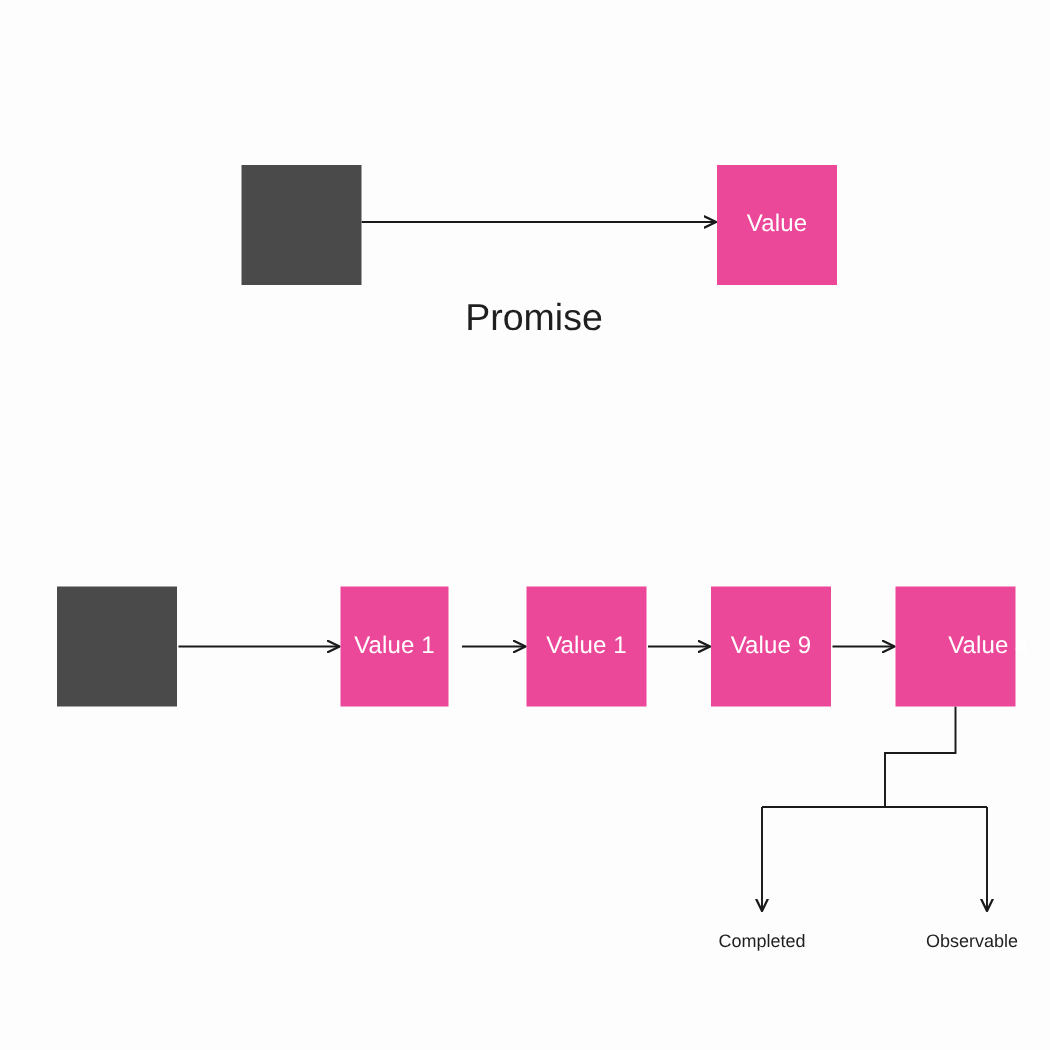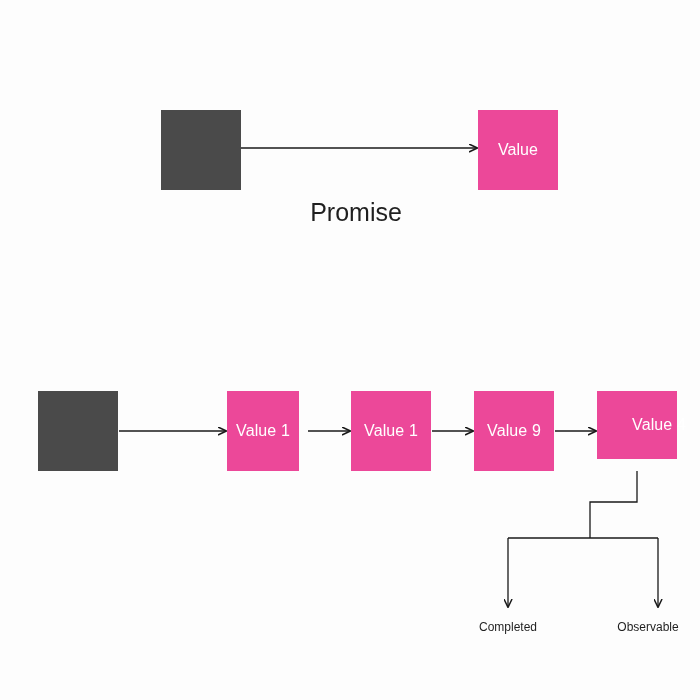--- a/index.html
+++ b/index.html
@@ -119,21 +119,21 @@
   </div>
 
   <div class="node-box value" style="left:351px; top:391px; width:80px; height:80px;">
     <span class="node-label">Value 1</span>
   </div>
 
   <div class="node-box value" style="left:474px; top:391px; width:80px; height:80px;">
     <span class="node-label">Value 9</span>
   </div>
 
-  <div class="node-box value" style="left:597px; top:391px; width:80px; height:68px;padding-left:44px;">
+  <div class="node-box value" style="left:597px; top:391px; width:80px; height:80px;padding-left:44px;">
     <span class="node-label">Value 4</span>
   </div>
 
 
   <div class="terminal-label" style="left:508px; top:621px;">Completed</div>
 
   <div class="terminal-label" style="left:648px; top:621px;">Observable</div>
 
 </div>
 

